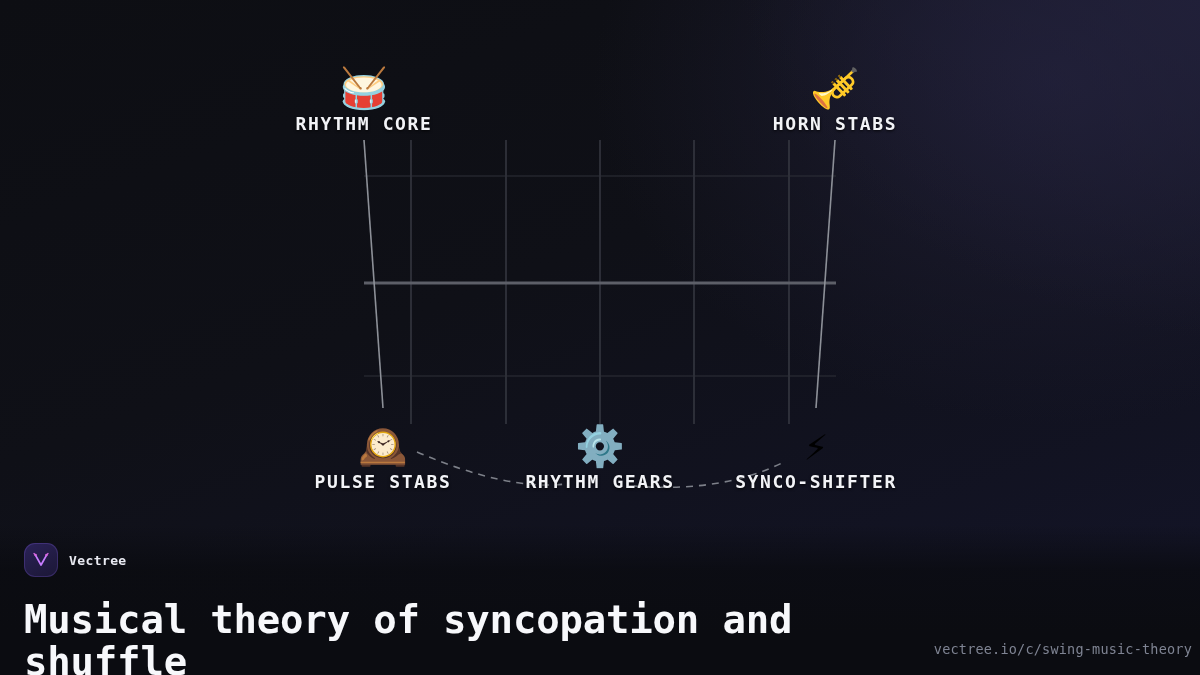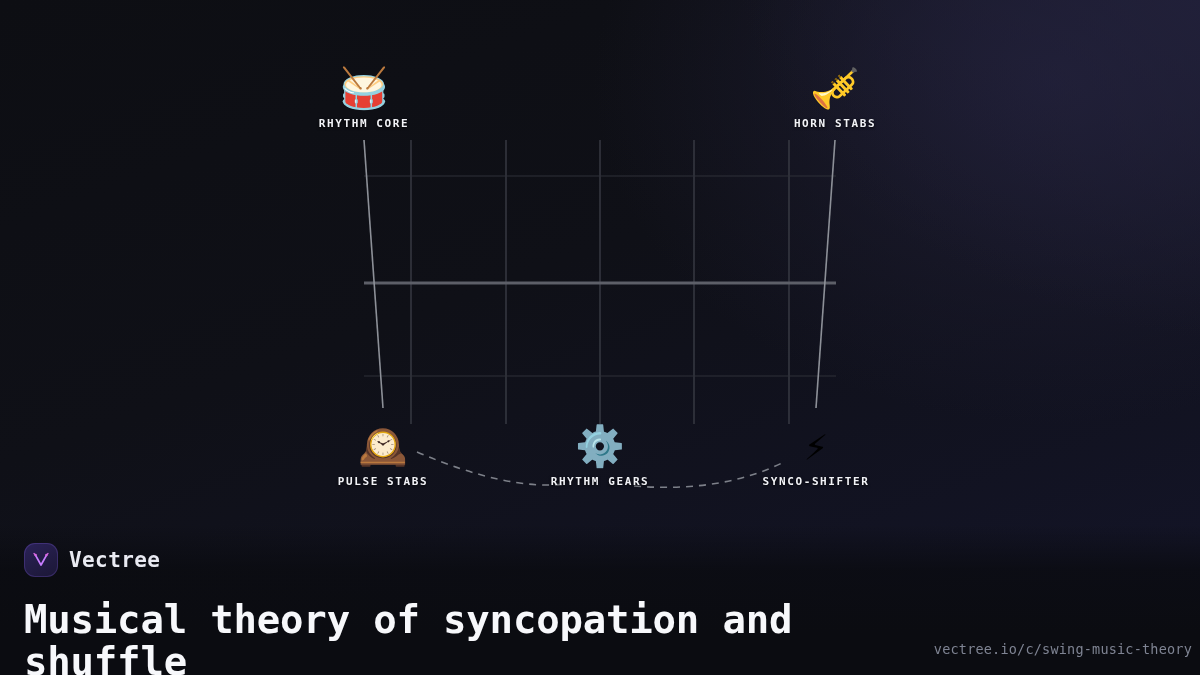--- a/index.html
+++ b/index.html
@@ -39,21 +39,21 @@
   .node-emoji {
     font-size:40px;
     line-height:44px;
     display:block;
     height:46px;
   }
   .node-label {
     display:inline-block;
     margin-top:1px;
     font-family:"DejaVu Sans Mono","Liberation Mono",monospace;
-    font-size:11px;
+    font-size:18px;
     font-weight:700;
     letter-spacing:1.6px;
     color:#f2f3f7;
     white-space:nowrap;
     text-shadow:0 1px 3px rgba(0,0,0,.85);
   }
 
   
   #caption {
     position:absolute;
@@ -71,21 +71,21 @@
   #brand-logo {
     width:34px; height:34px;
     border-radius:11px;
     background:linear-gradient(150deg,#2b2259 0%,#221c44 55%,#1b1736 100%);
     box-shadow:inset 0 0 0 1px rgba(150,110,255,.22);
     display:flex; align-items:center; justify-content:center;
     flex:0 0 auto;
   }
   #brand-name {
     font-family:"DejaVu Sans Mono","Liberation Mono",monospace;
-    font-size:21px;
+    font-size:13px;
     font-weight:700;
     color:#e9eaf2;
     letter-spacing:.4px;
   }
   #headline {
     margin-top:22px;
     font-family:"DejaVu Sans Mono","Liberation Mono",monospace;
     font-size:39px;
     font-weight:700;
     line-height:1.08;

